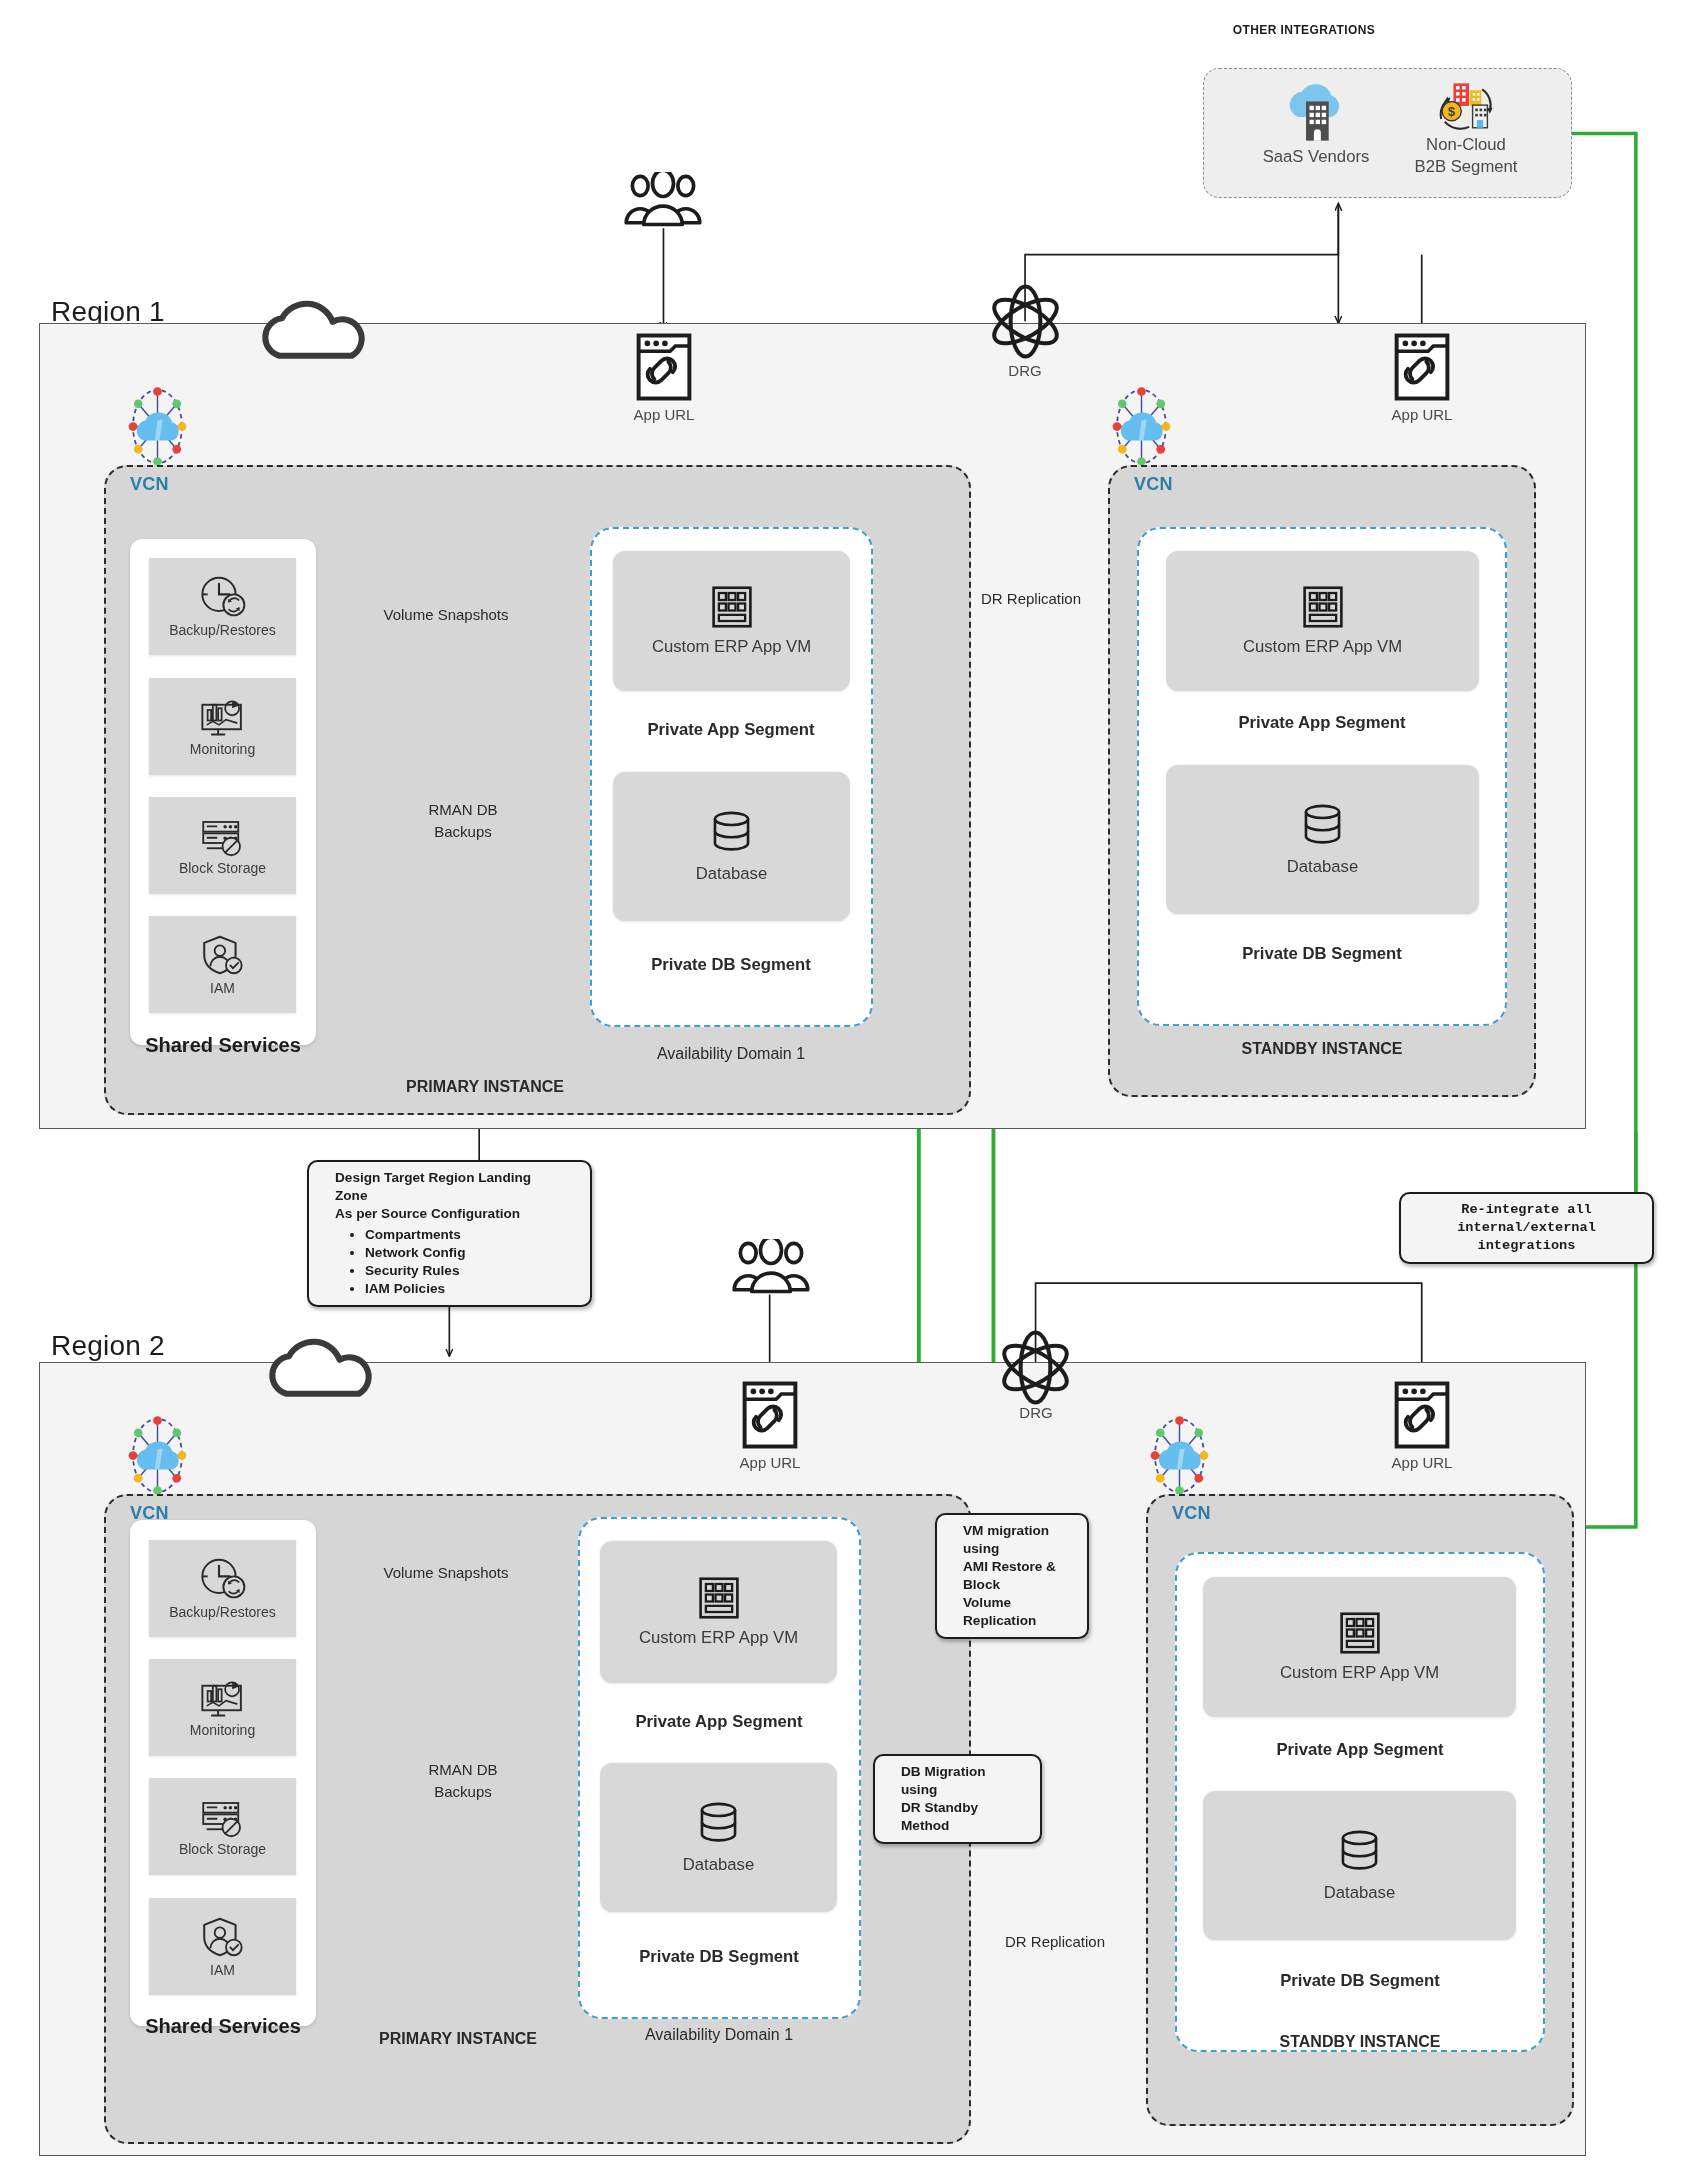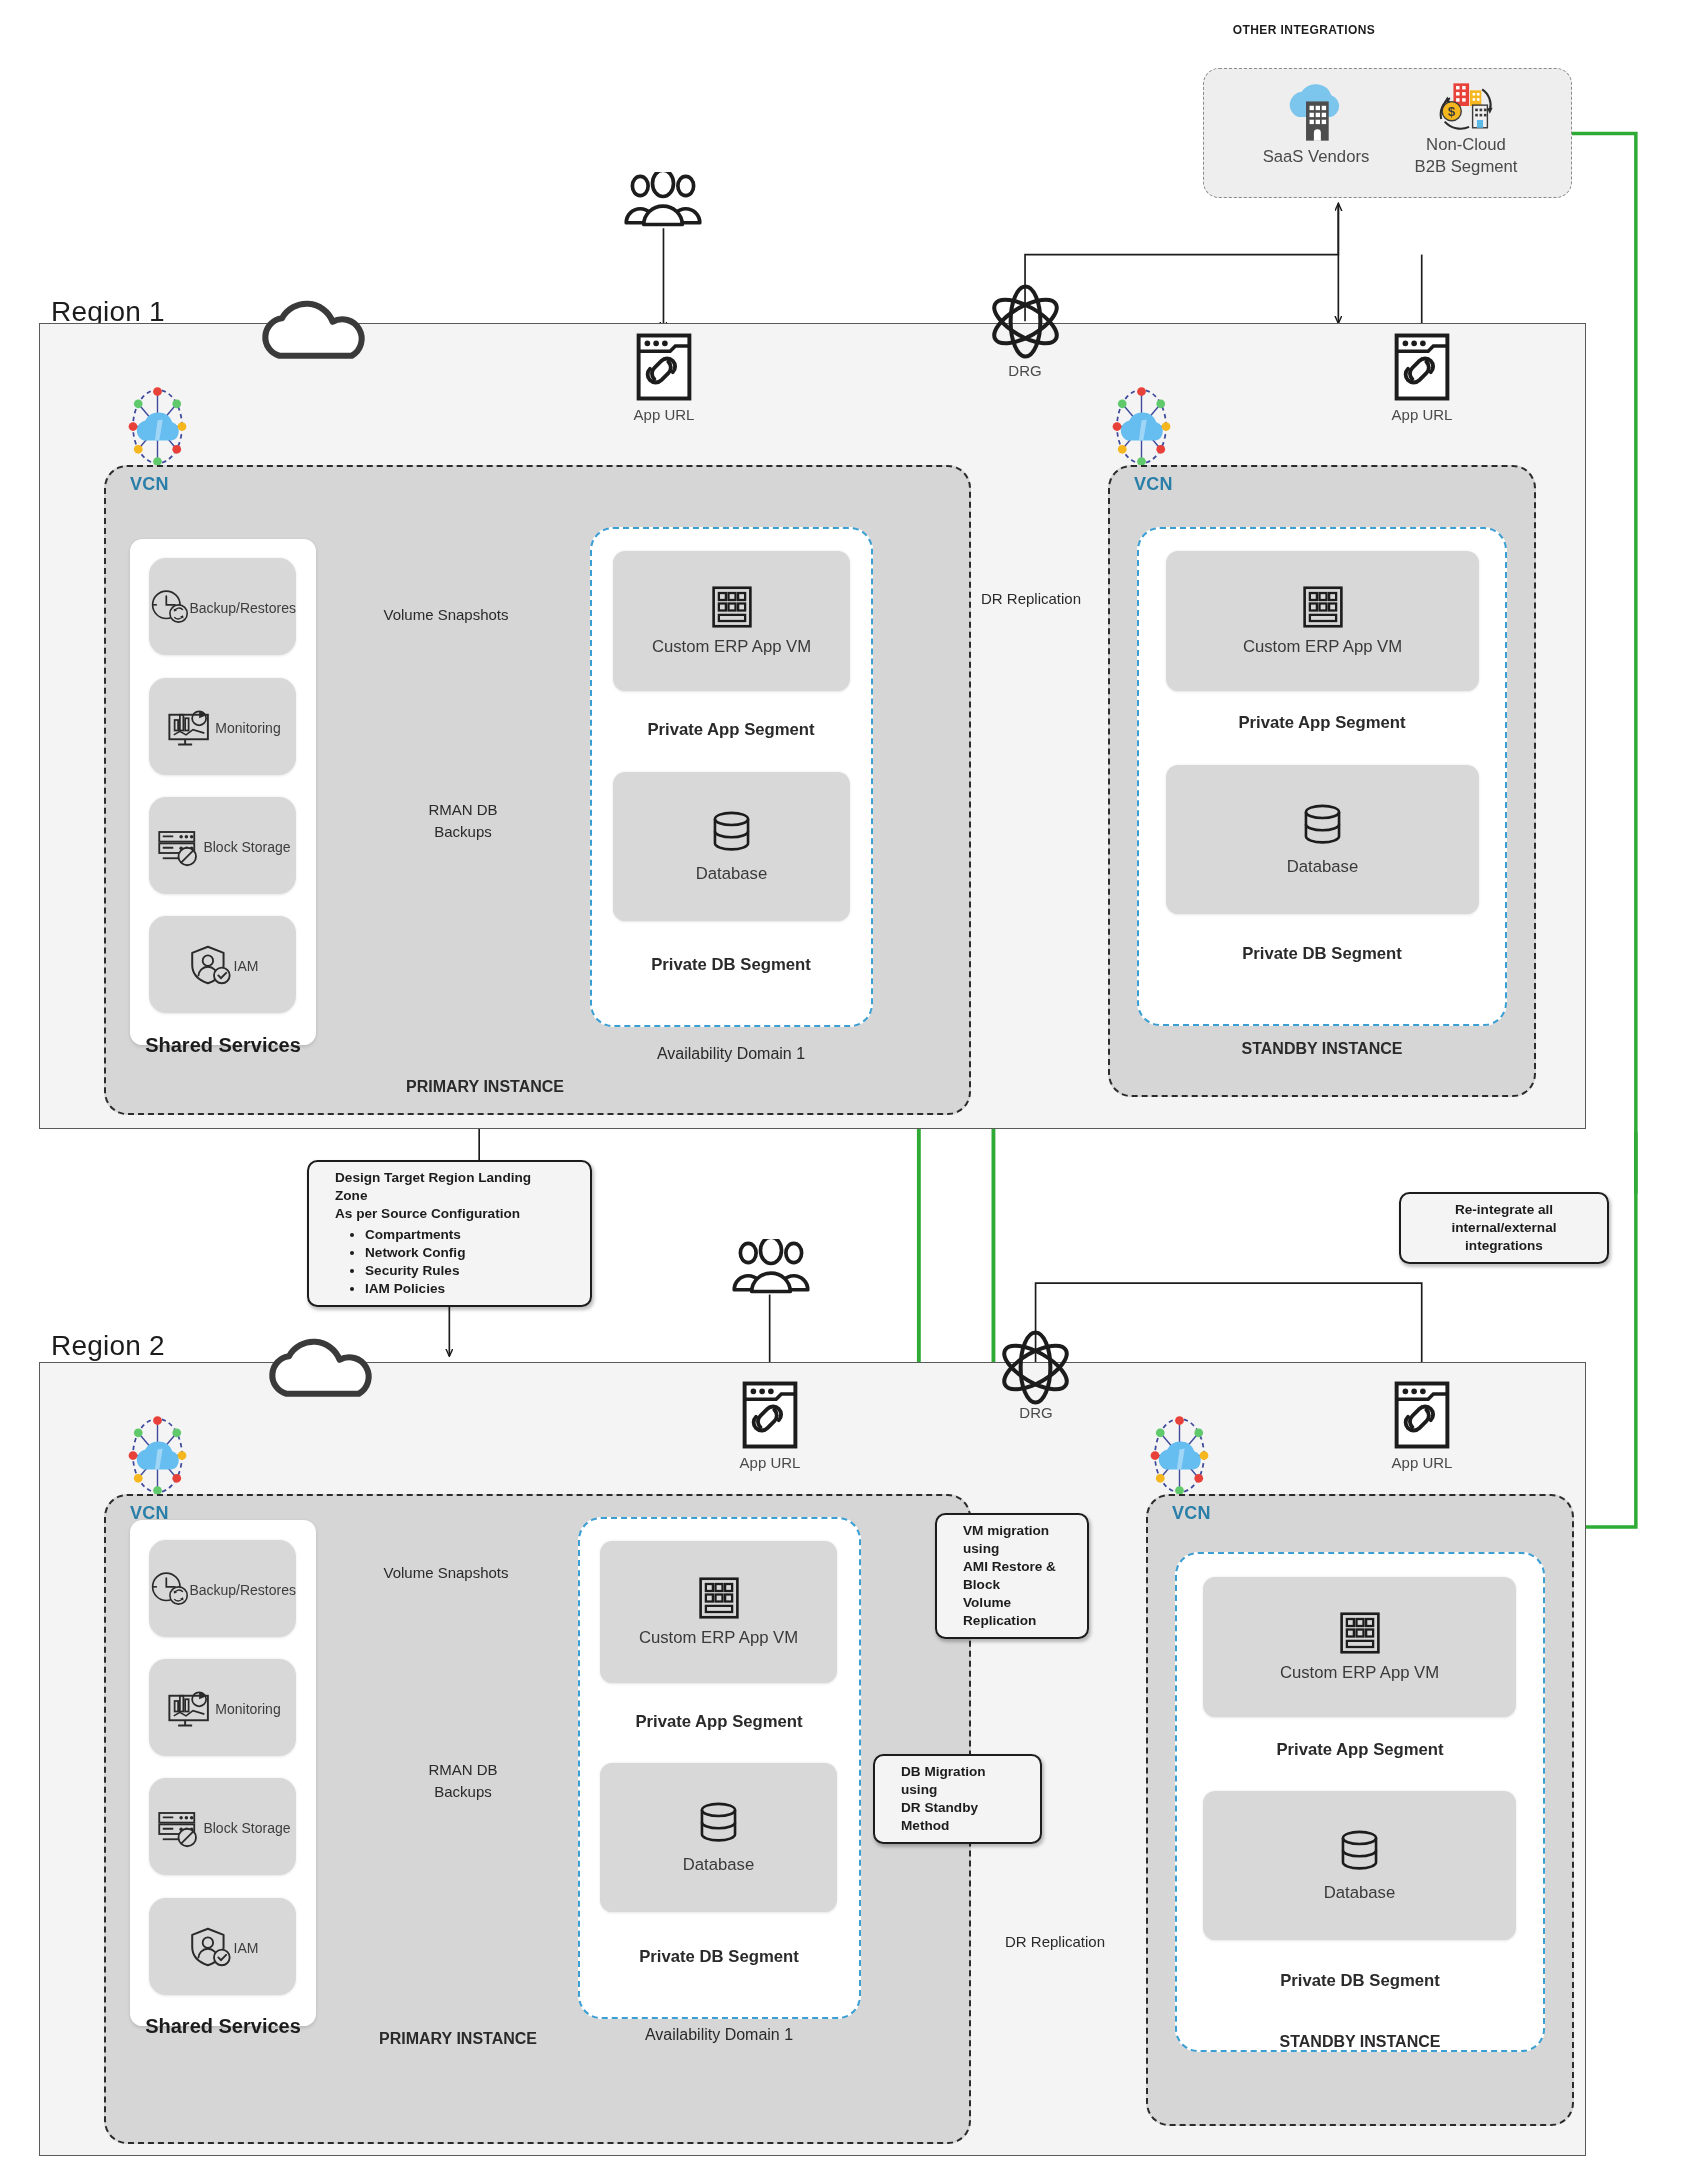--- a/index.html
+++ b/index.html
@@ -49,22 +49,22 @@
   
   .panel-white {
     position:absolute;
     background:#ffffff;
     border-radius:12.3px;
     box-shadow:0 1.8px 3.5px rgba(0,0,0,.13);
   }
   .svc-tile {
     position:absolute;
     background:#d8d8d8;
-    border-radius:17px;
-    display:flex; flex-direction:row;
+    border-radius:0;
+    display:flex; flex-direction:column;
     align-items:center; justify-content:center;
     box-shadow:0 0.9px 2.6px rgba(0,0,0,.10);
   }
   .svc-tile .lbl {
     font-size:14px; color:#3d3d3d; margin-top:3.5px;
     text-align:center; line-height:1.1;
   }
   .group-caption {
     position:absolute;
     font-size:20px; font-weight:700; color:#1c1c1c;
@@ -540,21 +540,21 @@
   <div>Design Target Region Landing Zone</div>
   <div>As per Source Configuration</div>
   <ul>
     <li>Compartments</li>
     <li>Network Config</li>
     <li>Security Rules</li>
     <li>IAM Policies</li>
   </ul>
 </div>
 
-<div class="note" style="left:1399px; top:1192px; width:210px; text-align:center;">
+<div class="note" style="left:1399px; top:1192px; width:255px; text-align:center;font-family:Liberation Mono, monospace;">
   <div>Re-integrate all</div>
   <div>internal/external integrations</div>
 </div>
 
 <div class="region-label" style="left:51px; top:1306px;">Region 2</div>
 
 <svg class="icon-abs" style="left:722px; top:1239px;" width="98" height="56" viewBox="0 0 112 64">
   <g fill="none" stroke="#1c1c1c" stroke-width="4.2" stroke-linejoin="round">
     <ellipse cx="30" cy="16" rx="9" ry="11"></ellipse>
     <ellipse cx="82" cy="16" rx="9" ry="11"></ellipse>

